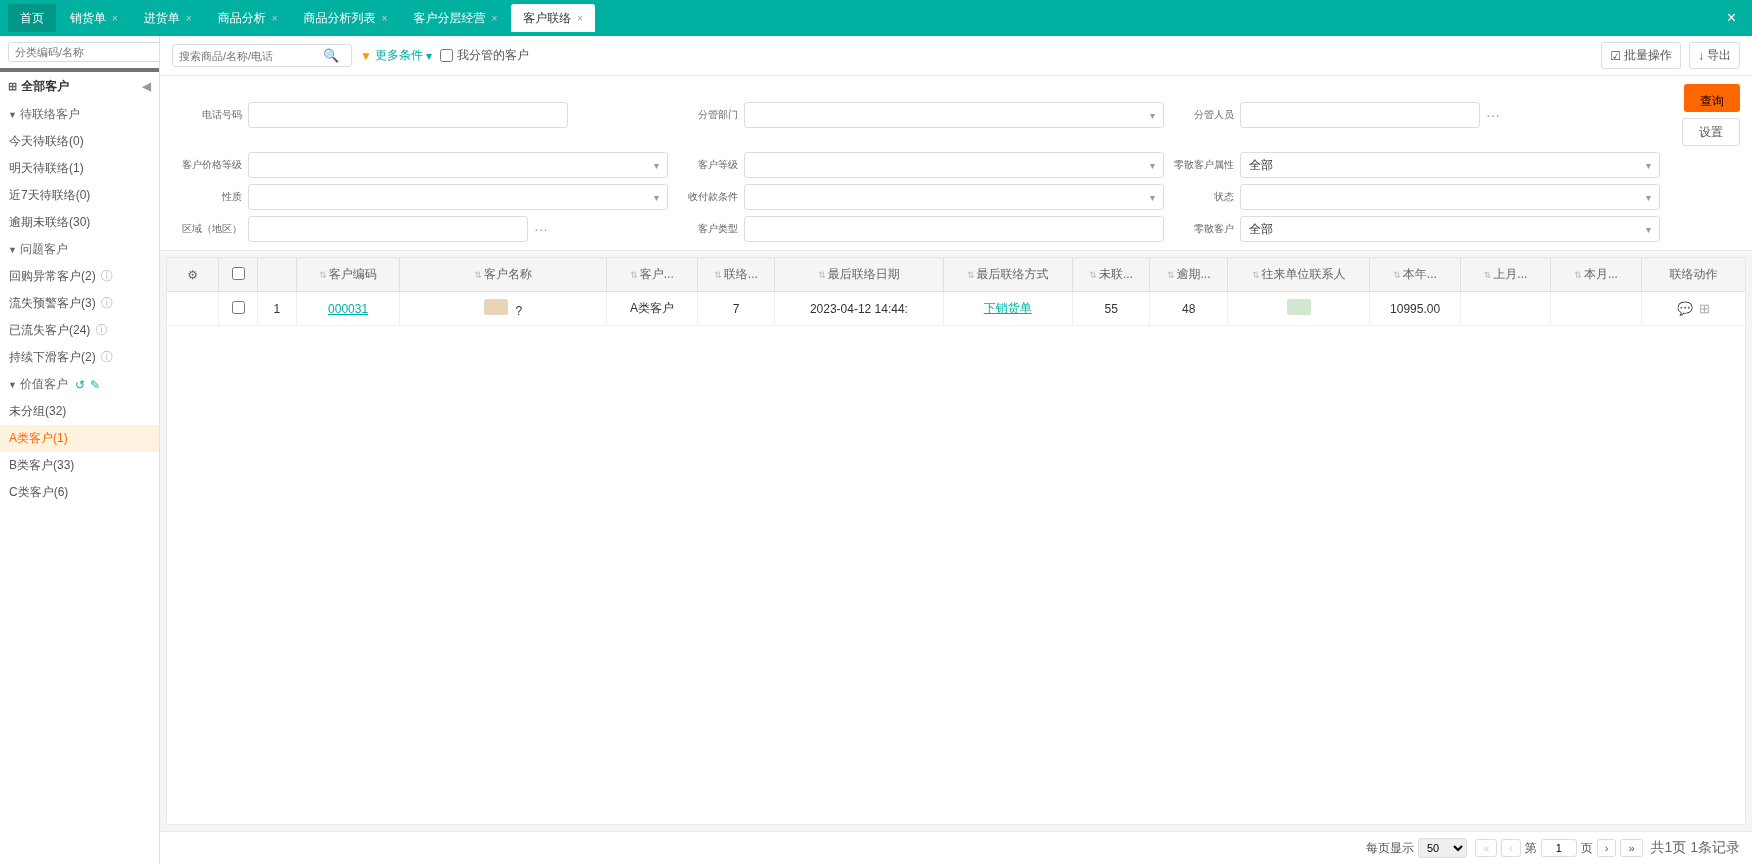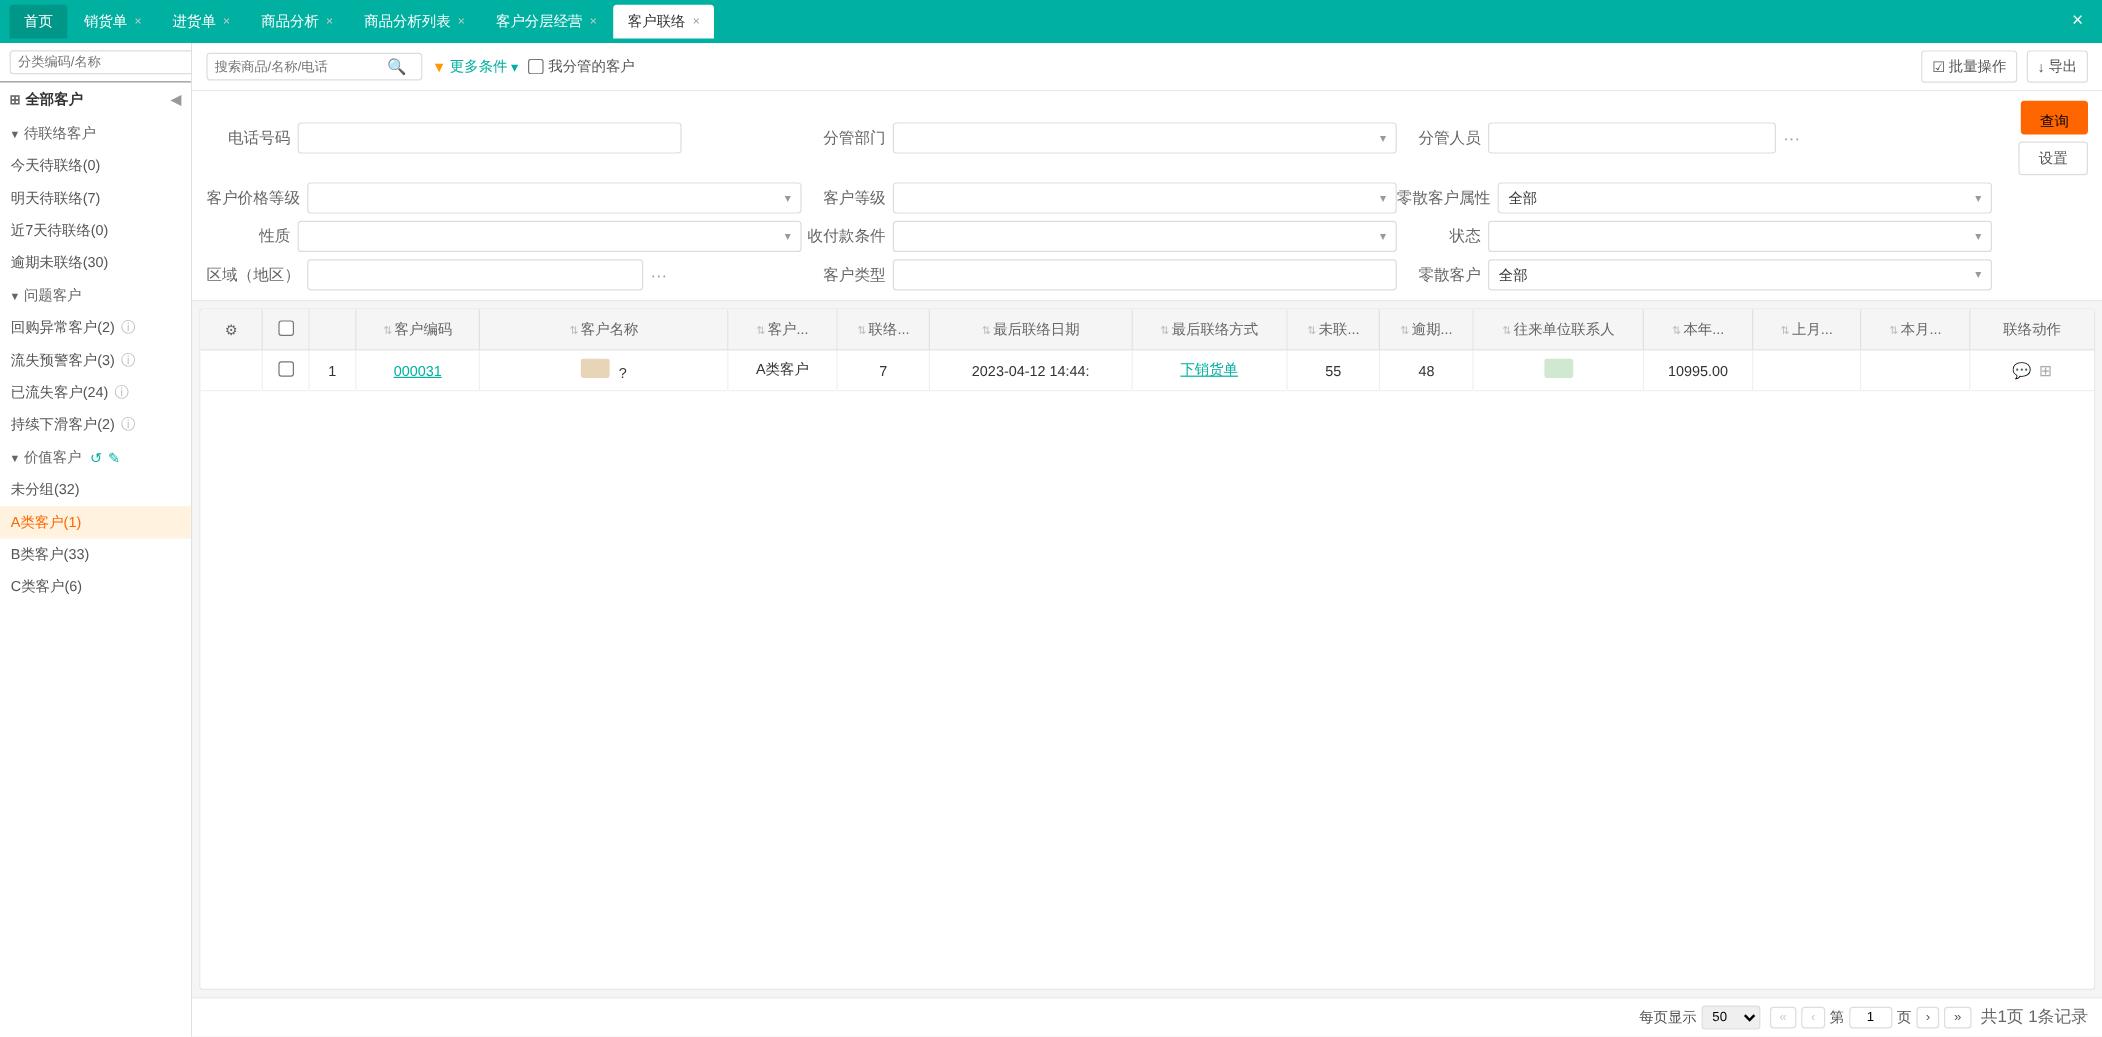--- a/index.html
+++ b/index.html
@@ -46,21 +46,21 @@
       border-right: 1px solid #e0e0e0;
       display: flex;
       flex-direction: column;
       overflow-y: auto;
       flex-shrink: 0;
     }
     .sidebar-search {
       display: flex;
       align-items: center;
       padding: 6px 8px;
-      border-bottom: 1px solid #737373;
+      border-bottom: 4px solid #737373;
       gap: 4px;
     }
     .sidebar-search input {
       flex: 1;
       border: 1px solid #ddd;
       border-radius: 3px;
       padding: 3px 6px;
       font-size: 11px;
       color: #999;
       outline: none;
@@ -184,21 +184,21 @@
       display: flex;
       align-items: center;
       flex: 1;
       gap: 6px;
     }
     .filter-label {
       color: #666;
       white-space: nowrap;
       min-width: 70px;
       text-align: right;
-      font-size: 13px;
+      font-size: 10px;
     }
     .filter-input {
       flex: 1;
       border: 1px solid #ddd;
       border-radius: 3px;
       padding: 4px 8px;
       font-size: 11px;
       outline: none;
       color: #333;
       height: 26px;
@@ -408,21 +408,21 @@
     </div>
 
     <div class="sidebar-section-title">
       <span class="arrow">▼</span>
       <span>待联络客户</span>
     </div>
     <div class="sidebar-item">
       <span>今天待联络(0)</span>
     </div>
     <div class="sidebar-item">
-      <span>明天待联络(7)</span>
+      <span>明天待联络(1)</span>
     </div>
     <div class="sidebar-item">
       <span>近7天待联络(0)</span>
     </div>
     <div class="sidebar-item">
       <span>逾期未联络(30)</span>
     </div>
 
     <div class="sidebar-section-title">
       <span class="arrow">▼</span>

